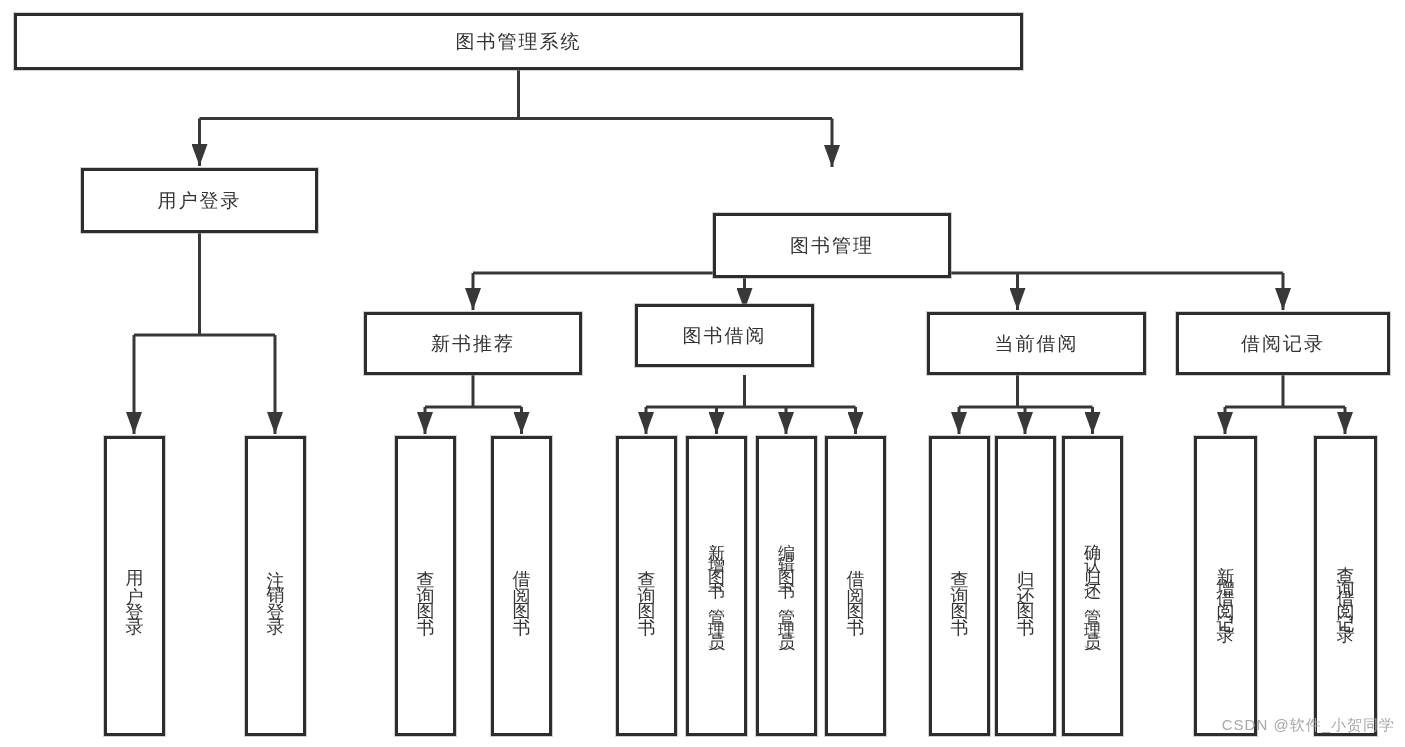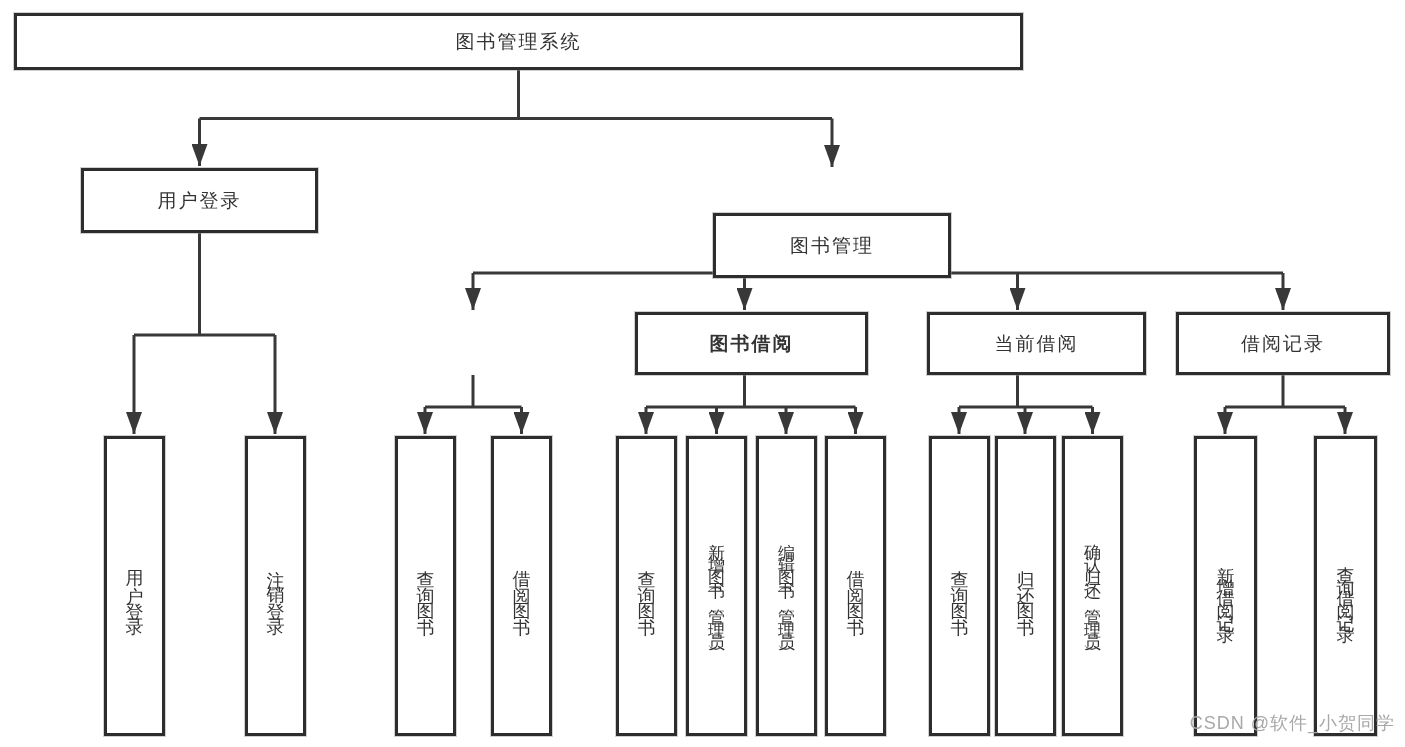--- a/index.html
+++ b/index.html
@@ -29,35 +29,35 @@
   }
   .vnode.mid{letter-spacing:12px;}
   .vnode.dense{letter-spacing:13px; font-size:17px;}
   
   #root{left:14px; top:13px; width:1009px; height:57px;}
   
   #l2-0{left:81px;  top:168px; width:237px; height:65px;}
   #l2-1{left:713px; top:169px; width:238px; height:65px;margin-top:44px;}
   
   #l3-0{left:364px;  top:312px; width:218px; height:63px;}
-  #l3-1{left:635px;  top:312px; width:233px; height:63px;font-weight:bold;}
+  #l3-1{left:635px;  top:304px; width:179px; height:63px;}
   #l3-2{left:908px;  top:312px; width:219px; height:63px;margin-left:19px;}
   #l3-3{left:1176px; top:312px; width:214px; height:63px;font-family:Liberation Serif, serif;}
   
   .leaf{top:436px; height:300px; width:61px;}
   #leaf-0{left:104px;} #leaf-1{left:245px;}
   #leaf-2{left:395px;} #leaf-3{left:491px;}
   #leaf-4{left:616px;} #leaf-5{left:686px;}
   #leaf-6{left:756px;} #leaf-7{left:825px;}
   #leaf-8{left:929px;} #leaf-9{left:995px;}
   #leaf-10{left:1062px;}
   #leaf-11{left:1194px;width:63px;} #leaf-12{left:1314px;width:63px;}
   #watermark{
     position:absolute; right:10px; bottom:12px;
-    font-size:18px; color:var(--watermark,#a8a8a8);
+    font-size:15px; color:var(--watermark,#a8a8a8);
     letter-spacing:1px; white-space:nowrap;
   }
 </style>
 </head>
 <body>
 
 <div id="stage">
 
   <svg id="wires" viewBox="0 0 1405 747" xmlns="http://www.w3.org/2000/svg" aria-hidden="true">
     <defs>
@@ -105,20 +105,21 @@
     <path d="M1225,407 H1345"></path>
     <path d="M1225,407 V434" marker-end="url(#arrowhead)"></path>
     <path d="M1345,407 V434" marker-end="url(#arrowhead)"></path>
   </svg>
 
   <div id="root" class="node">图书管理系统</div>
 
   <div id="l2-0" class="node">用户登录</div>
   <div id="l2-1" class="node">图书管理</div>
 
+  <div id="l3-0" class="node">新书推荐</div>
   <div id="l3-1" class="node">图书借阅</div>
   <div id="l3-2" class="node">当前借阅</div>
   <div id="l3-3" class="node">借阅记录</div>
 
   <div id="leaf-0" class="node leaf vnode">用户登录</div>
   <div id="leaf-1" class="node leaf vnode">注销登录</div>
   <div id="leaf-2" class="node leaf vnode">查询图书</div>
   <div id="leaf-3" class="node leaf vnode">借阅图书</div>
   <div id="leaf-4" class="node leaf vnode">查询图书</div>
   <div id="leaf-5" class="node leaf vnode dense">新增图书（管理员）</div>

